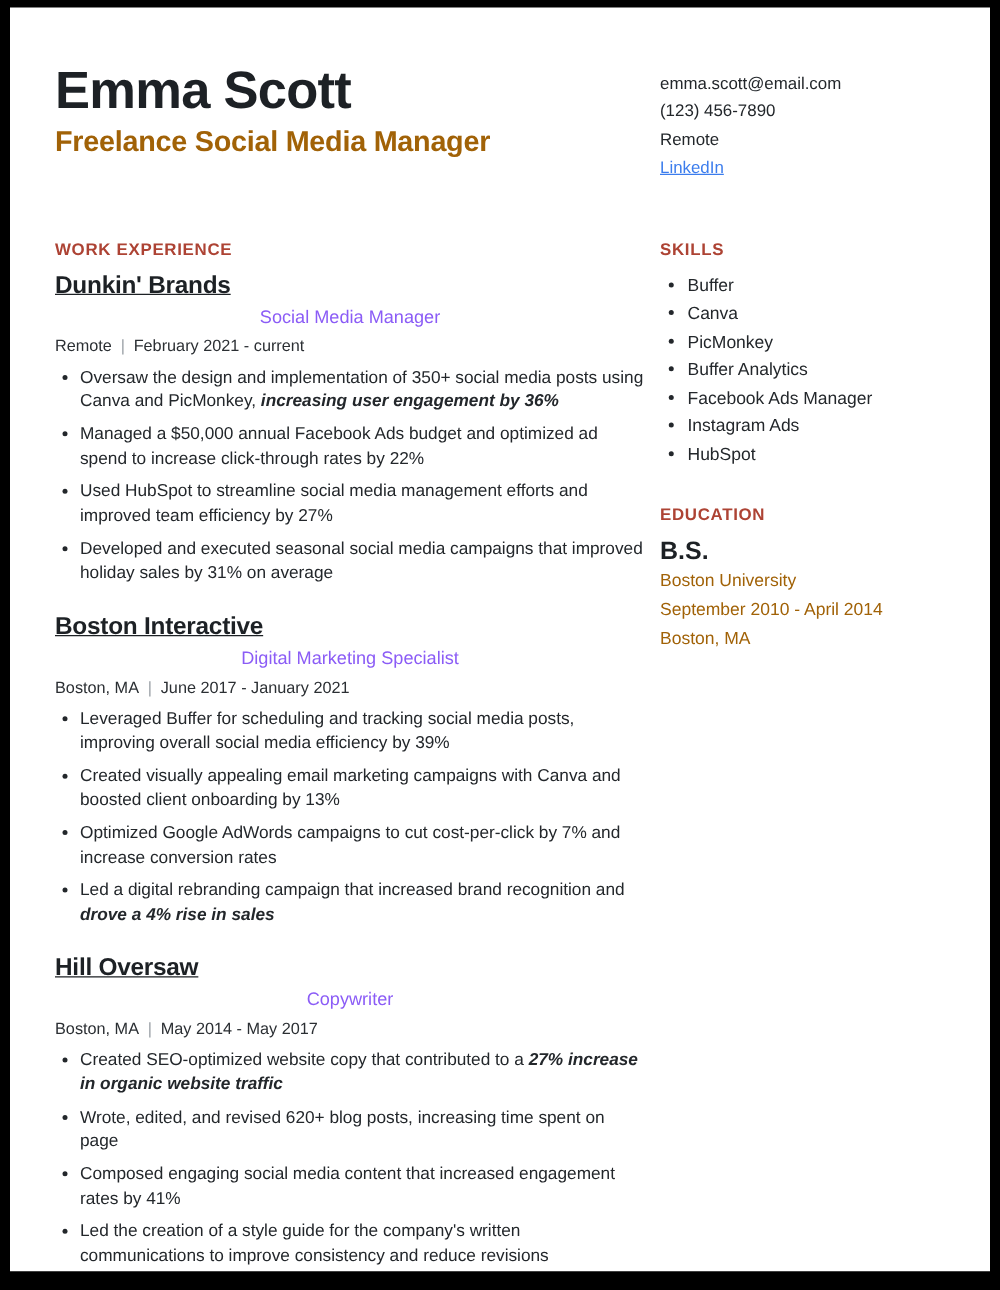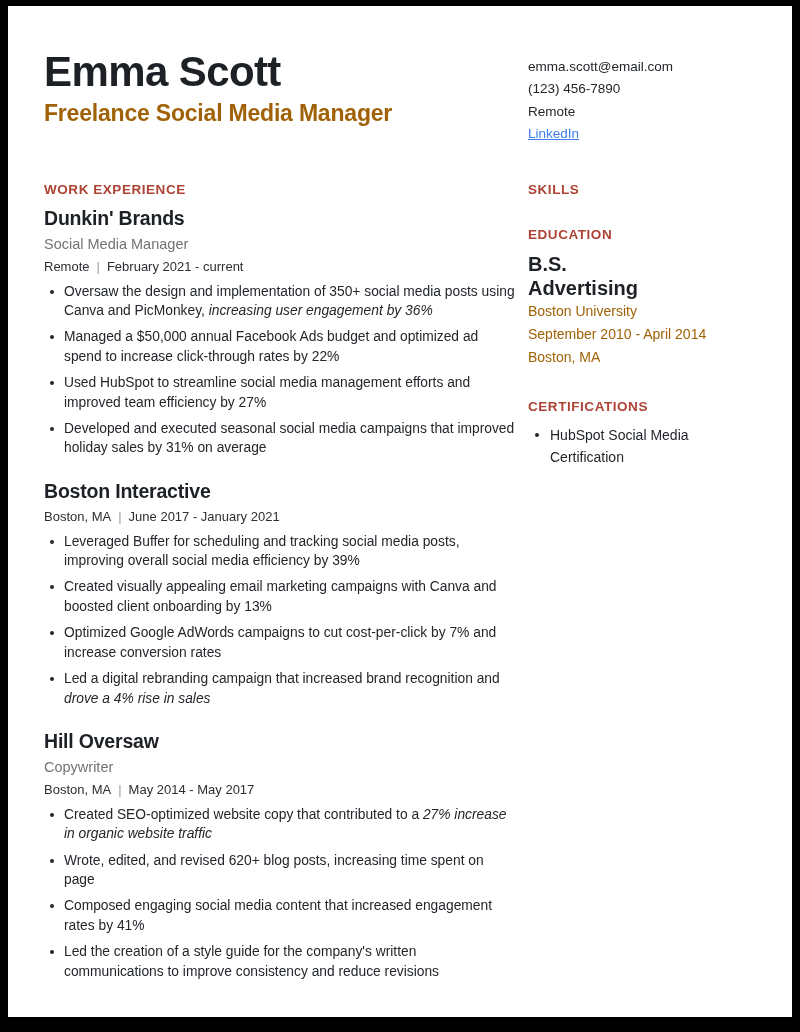--- a/index.html
+++ b/index.html
@@ -80,21 +80,21 @@
     color: #3c7ded;
     text-decoration: underline;
     cursor: pointer;
     text-align: center;
   }
 
   
   .columns {
     display: flex;
     justify-content: space-between;
-    margin-top: 36px;
+    margin-top: 46px;
   }
   .col-main { width: 472px; }
   .col-side { width: 228px; }
 
   .section-title {
     font-size: 13.5px;
     font-weight: bold;
     letter-spacing: 0.55px;
     color: #ad4334;
     text-transform: uppercase;
@@ -105,26 +105,28 @@
   .job { margin-bottom: 22px; }
   .job:last-child { margin-bottom: 0; }
 
   .job-company {
     font-size: 19.5px;
     font-weight: bold;
     letter-spacing: -0.2px;
     color: #1d2125;
     margin: 0 0 4px 0;
     line-height: 1.2;
+    text-decoration: underline;
   }
   .job-role {
     font-size: 14.5px;
-    color: #737373;
+    color: #8b5cf6;
     margin: 0 0 2px 0;
     line-height: 1.45;
+    text-align: center;
   }
   .job-meta {
     font-size: 13px;
     color: #2b2f33;
     margin: 0 0 5px 0;
     line-height: 1.5;
   }
   .job-meta .sep {
     color: #9aa0a6;
     padding: 0 7px;
@@ -148,21 +150,21 @@
     content: "";
     position: absolute;
     left: 6px;
     top: 8px;
     width: 4px;
     height: 4px;
     border-radius: 50%;
     background: #23272b;
   }
   .emph {
-    font-weight: normal;
+    font-weight: bold;
     font-style: italic;
   }
 
   
   .side-block { margin-bottom: 30px; }
   .side-block:last-child { margin-bottom: 0; }
 
   ul.side-bullets {
     list-style: none;
     margin: 0;
@@ -232,20 +234,21 @@
                 <div class="job-meta"><span>Remote</span><span class="sep">|</span><span>February 2021 - current</span></div>
                 <ul class="bullets">
                   <li class=""><span>Oversaw the design and implementation of 350+ social media posts using Canva and PicMonkey, </span><span class="emph">increasing user engagement by 36%</span></li>
                   <li class=""><span>Managed a $50,000 annual Facebook Ads budget and optimized ad spend to increase click-through rates by 22%</span></li>
                   <li class=""><span>Used HubSpot to streamline social media management efforts and improved team efficiency by 27%</span></li>
                   <li class=""><span>Developed and executed seasonal social media campaigns that improved holiday sales by 31% on average</span></li>
                 </ul>
               </div>
               <div class="job">
                 <div class="job-company">Boston Interactive</div>
+                <div class="job-role">Digital Marketing Specialist</div>
                 <div class="job-meta"><span>Boston, MA</span><span class="sep">|</span><span>June 2017 - January 2021</span></div>
                 <ul class="bullets">
                   <li class=""><span>Leveraged Buffer for scheduling and tracking social media posts, improving overall social media efficiency by 39%</span></li>
                   <li class=""><span>Created visually appealing email marketing campaigns with Canva and boosted client onboarding by 13%</span></li>
                   <li class=""><span>Optimized Google AdWords campaigns to cut cost-per-click by 7% and increase conversion rates</span></li>
                   <li class=""><span>Led a digital rebranding campaign that increased brand recognition and </span><span class="emph">drove a 4% rise in sales</span></li>
                 </ul>
               </div>
               <div class="job">
                 <div class="job-company">Hill Oversaw</div>
@@ -259,35 +262,37 @@
                 </ul>
               </div>
             </div>
         </div>
       </div>
 
       <div class="col-side">
 
         <div class="side-block">
           <div class="section-title">SKILLS</div>
+          <ul class="side-bullets" id="skills-container">
+              <li>Buffer</li>
+              <li>Canva</li>
+              <li>PicMonkey</li>
+              <li>Buffer Analytics</li>
+              <li>Facebook Ads Manager</li>
+              <li>Instagram Ads</li>
+              <li>HubSpot</li>
+            </ul>
         </div>
 
         <div class="side-block">
           <div class="section-title">EDUCATION</div>
           <div class="edu-degree">B.S.</div>
-          <div class="edu-field">Advertising</div>
           <div class="edu-school">Boston University</div>
           <div class="edu-dates">September 2010 - April 2014</div>
           <div class="edu-loc">Boston, MA</div>
         </div>
 
-        <div class="side-block">
-          <div class="section-title">CERTIFICATIONS</div>
-          <ul class="side-bullets" id="certs-container">
-              <li>HubSpot Social Media Certification</li>
-            </ul>
-        </div>
 
       </div>
     </div>
 
   </div>
 </div>
 
 </body></html>

